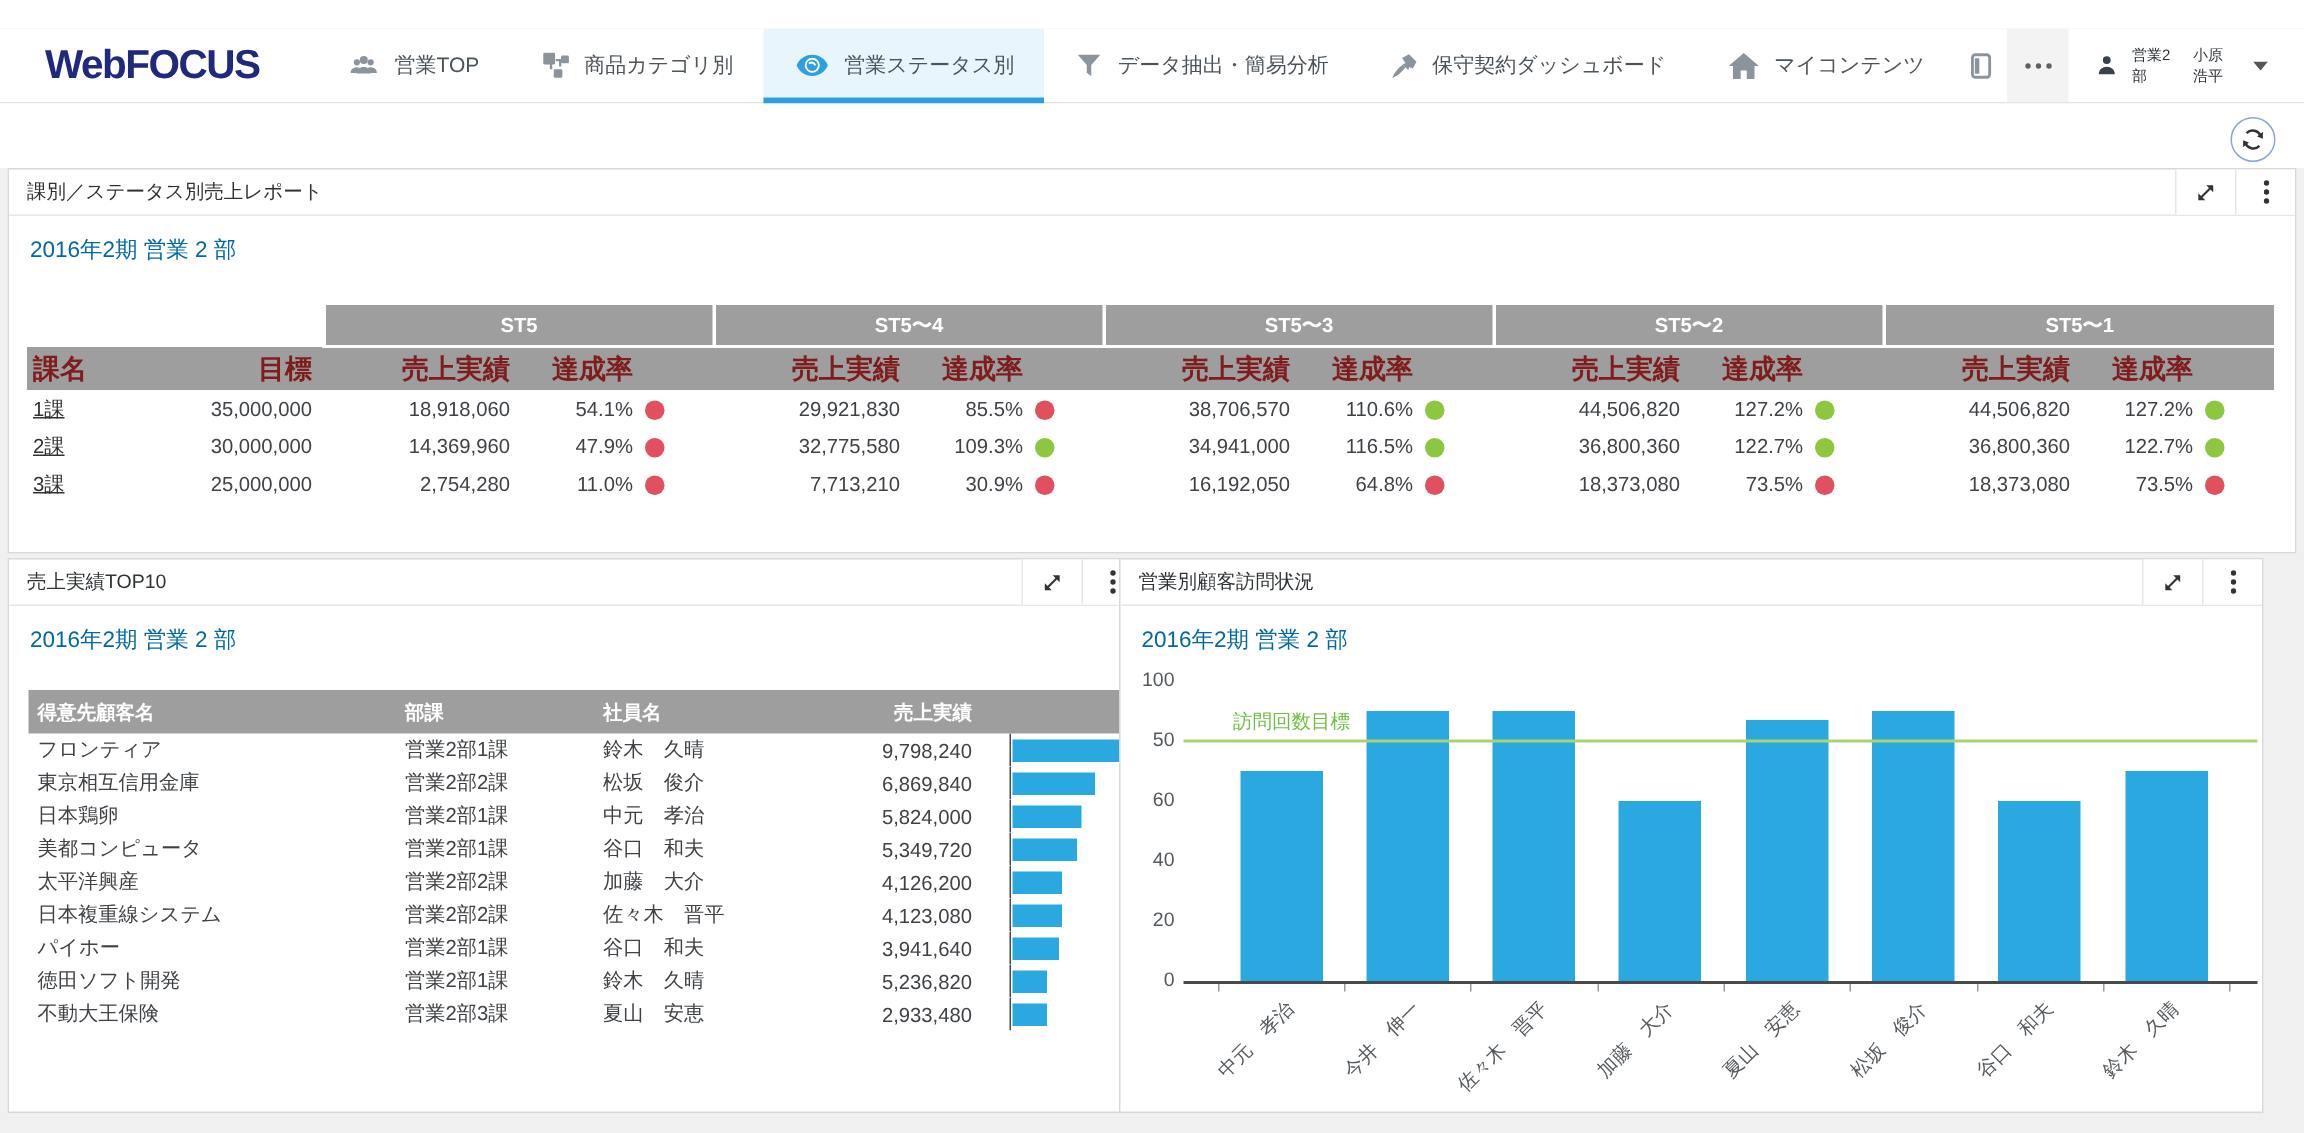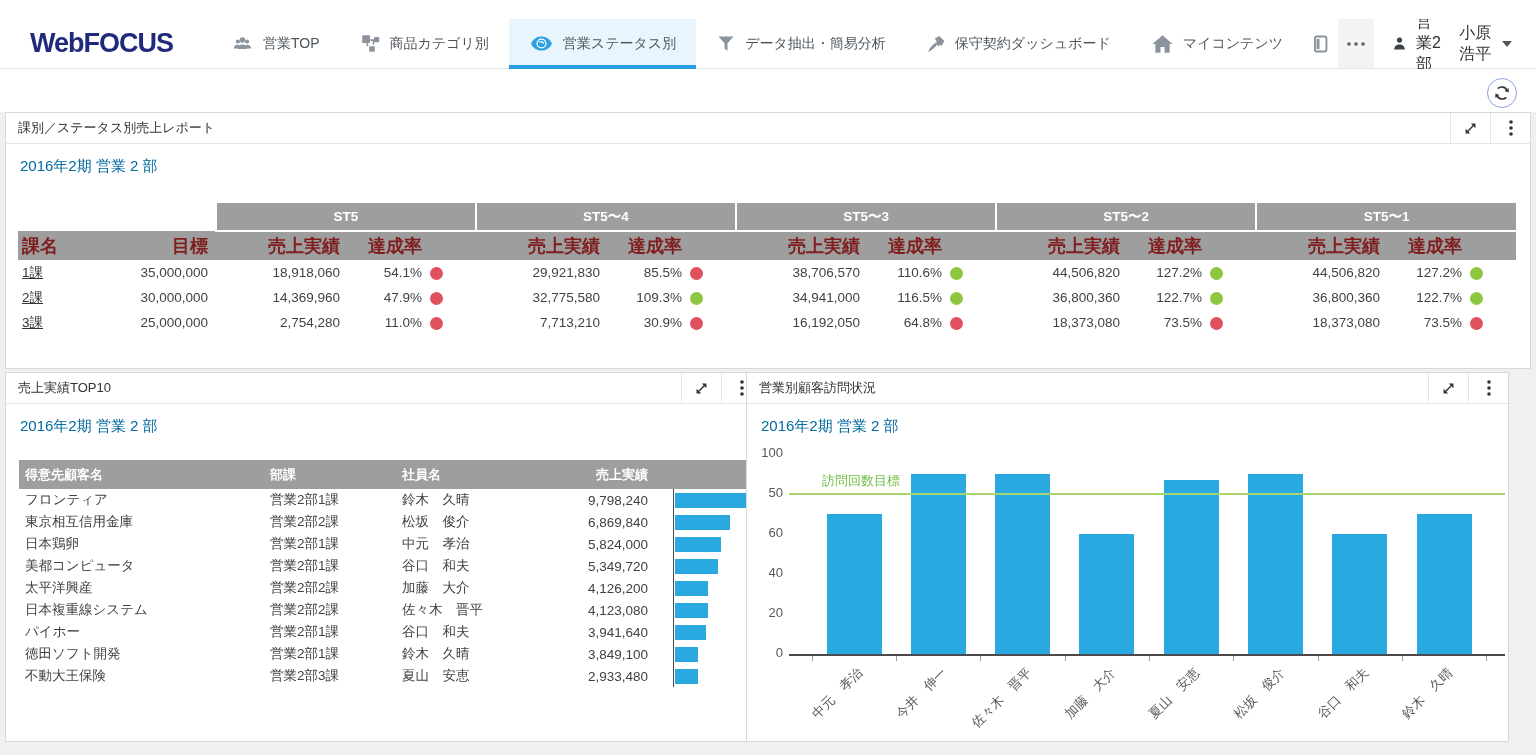--- a/index.html
+++ b/index.html
@@ -14,21 +14,21 @@
   .tabs{display:flex;align-items:stretch;}
   .tab{display:flex;align-items:center;gap:9px;padding:0 20px;font-size:14px;color:#4c545b;
        position:relative;cursor:pointer;white-space:nowrap;}
   .tab.active{background:#e9f5fd;}
   .tab.active::after{content:'';position:absolute;left:0;right:0;bottom:-1px;height:4px;background:var(--accent);}
   .icn{display:inline-flex;align-items:center;justify-content:center;}
   .nav-right{margin-left:auto;display:flex;align-items:stretch;}
   .nav-iconbtn,.nav-morebtn{border:none;background:transparent;display:flex;align-items:center;
        justify-content:center;cursor:pointer;padding:0 8px;}
   .nav-morebtn{background:#f3f3f4;width:46px;}
-  .user{display:flex;align-items:center;gap:9px;padding:0 24px 0 18px;font-size:16px;color:#2e3338;cursor:pointer;}
+  .user{display:flex;align-items:center;gap:9px;padding:0 24px 0 18px;font-size:10px;color:#2e3338;cursor:pointer;}
   .user .uname{margin-left:6px;}
 
   
   .substrip{position:absolute;top:50px;left:0;width:1536px;height:43px;background:#fff;}
   .refresh{position:absolute;top:9px;right:19px;width:30px;height:30px;border-radius:50%;
            border:1px solid #8aa4e2;background:#fff;display:flex;align-items:center;justify-content:center;
            cursor:pointer;padding:0;}
 
   
   .panel{position:absolute;background:#fff;border:1px solid #d8d8d8;box-sizing:border-box;}
@@ -462,21 +462,21 @@
             <td class="barcell">
               <div class="barwrap">
                 <div class="sbar" style="width:31px"></div>
               </div>
             </td>
           </tr>
           <tr>
             <td><a>徳田ソフト開発</a></td>
             <td>営業2部1課</td>
             <td>鈴木　久晴</td>
-            <td class="num">3,849,100</td>
+            <td class="num">5,236,820</td>
             <td class="barcell">
               <div class="barwrap">
                 <div class="sbar" style="width:23px"></div>
               </div>
             </td>
           </tr>
           <tr>
             <td><a>不動大王保険</a></td>
             <td>営業2部3課</td>
             <td>夏山　安恵</td>

